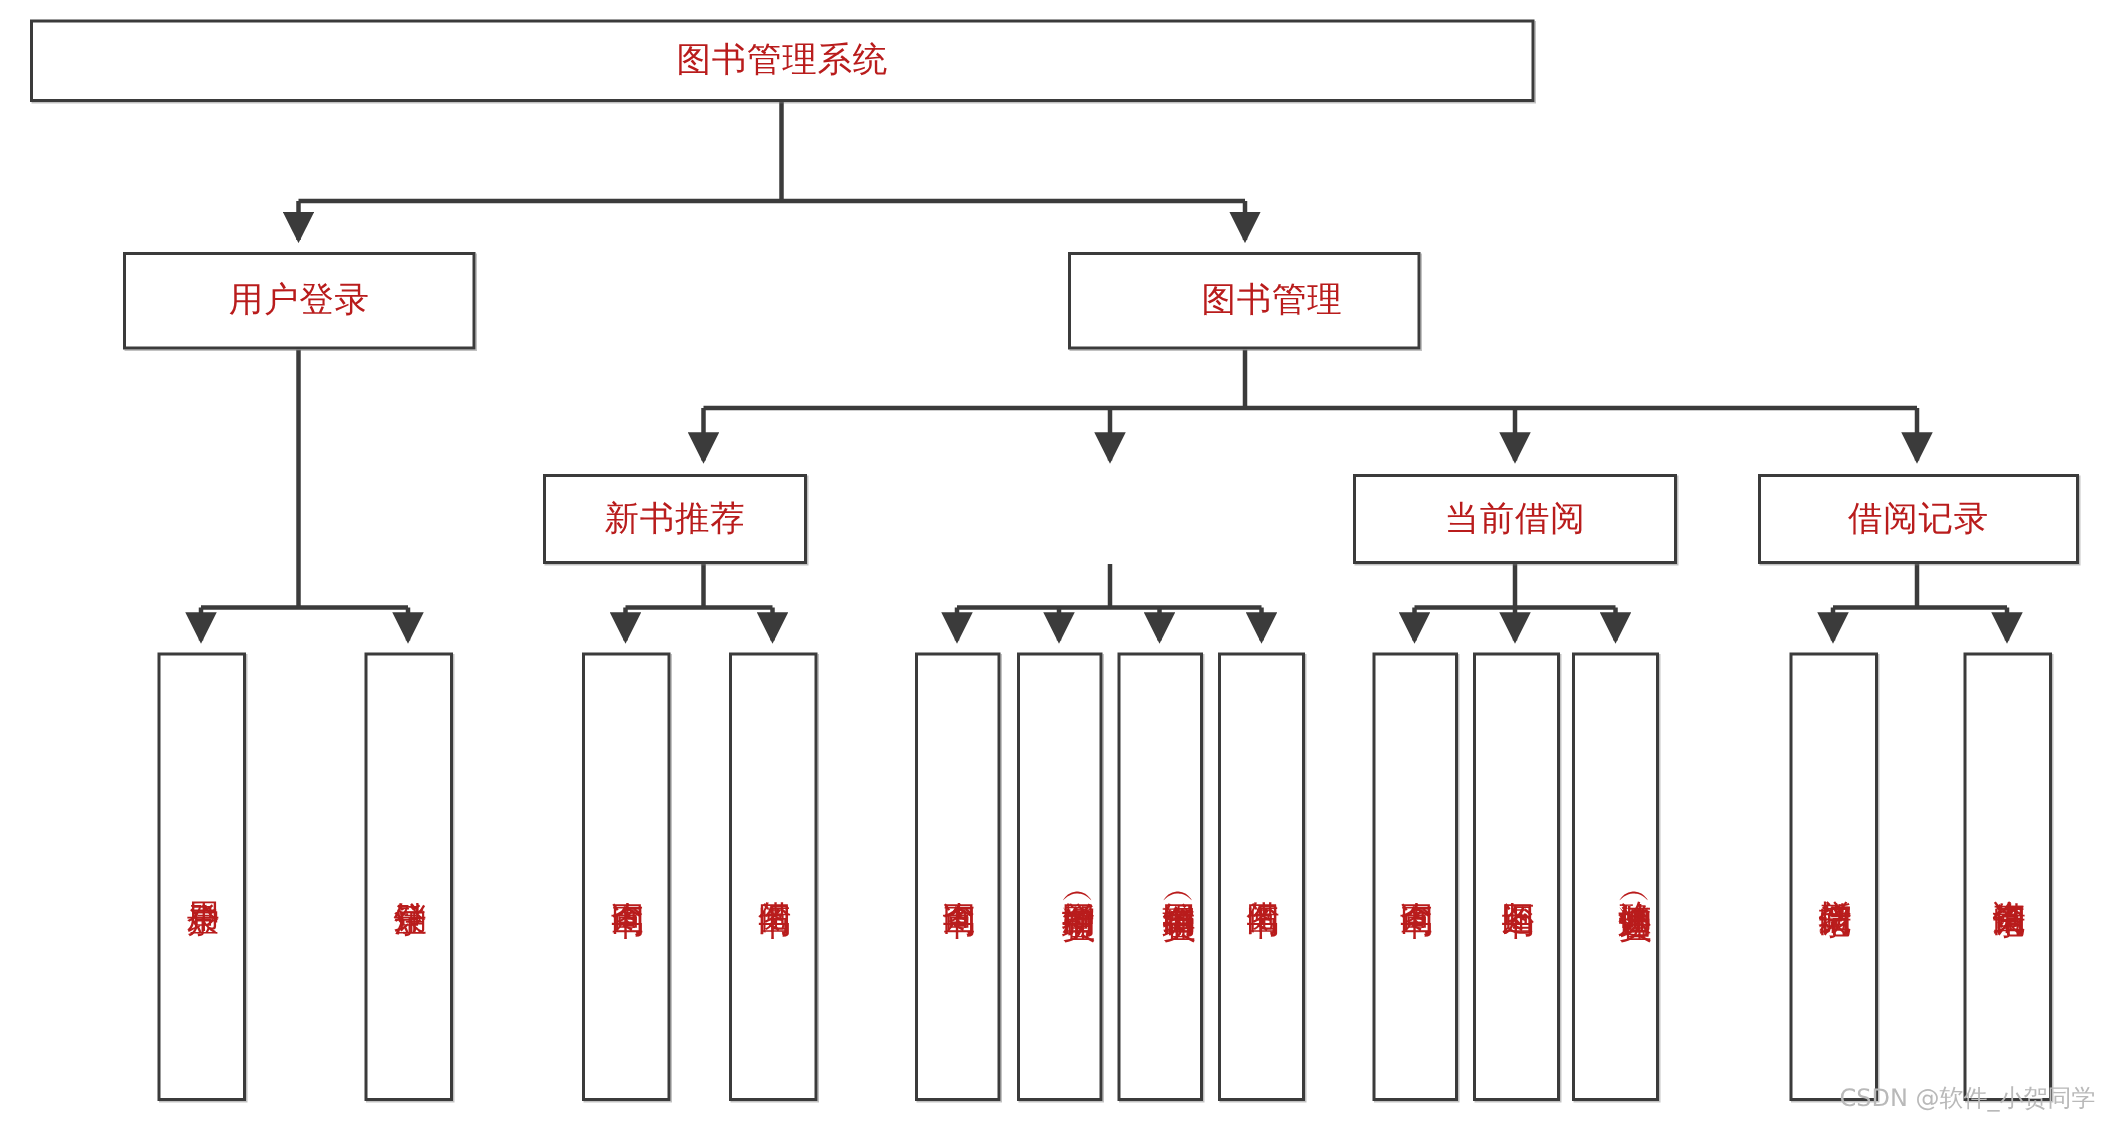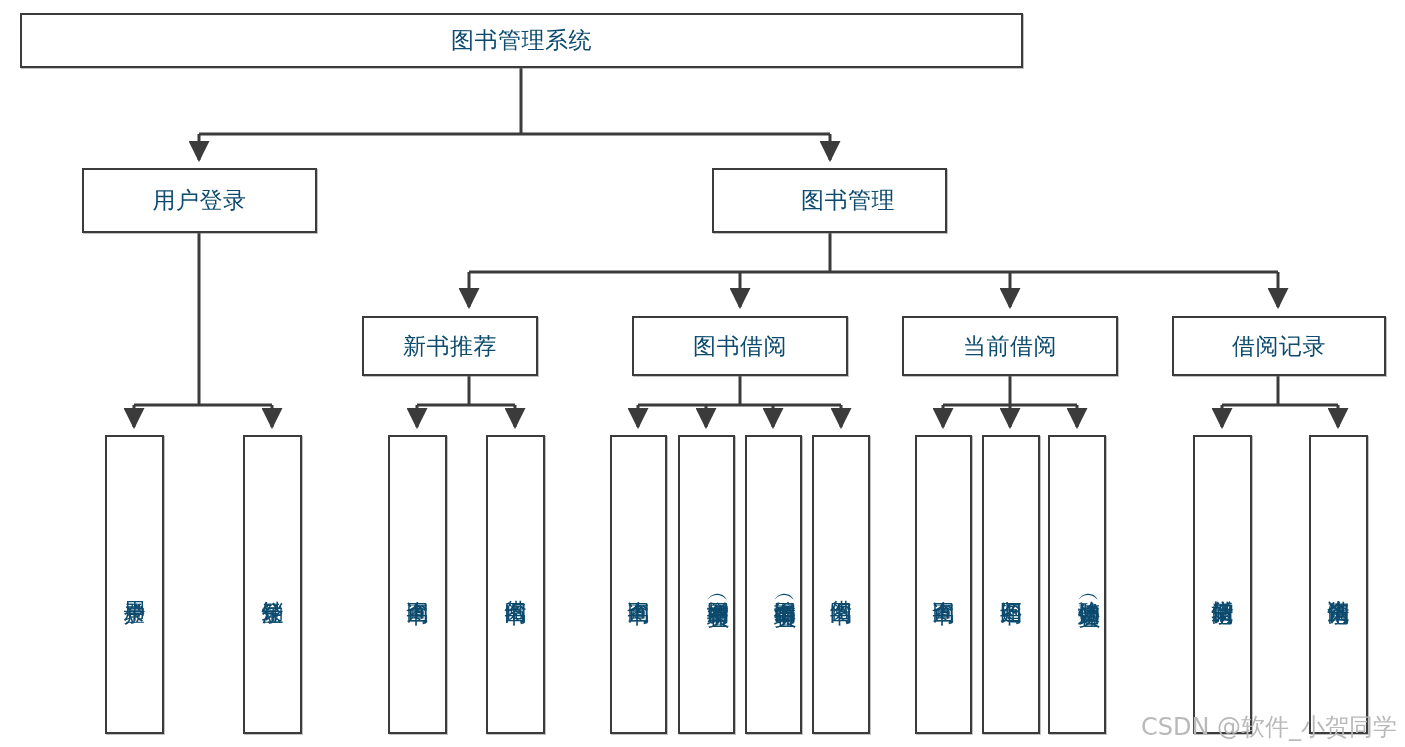--- a/index.html
+++ b/index.html
@@ -20,21 +20,21 @@
     left: 0; top: 0;
     width: 1405px;
     height: 747px;
     pointer-events: none;
   }
   .node {
     position: absolute;
     box-sizing: border-box;
     border: 2.5px solid #3b3b3b;
     background: #ffffff;
-    color: #0c4a6e;
+    color: #b91c1c;
     display: flex;
     align-items: center;
     justify-content: center;
     text-align: left;
     box-shadow: 1px 1px 0 rgba(120,120,120,0.45);
   }
   .node.horizontal {
     font-size: 23px;
     letter-spacing: 0.5px;
     line-height: 1.15;
@@ -53,21 +53,21 @@
     padding-top: 0;
   }
   .node-label {
     display: block;
     white-space: nowrap;
   }
   .watermark {
     position: absolute;
     right: 8px;
     bottom: 4px;
-    font-size: 24px;
+    font-size: 16px;
     color: #b9b9b9;
     font-family: "DejaVu Sans", "Liberation Sans", sans-serif;
     white-space: nowrap;
     user-select: none;
   }
 </style>
 </head>
 <body>
 
 <div id="canvas">
@@ -129,23 +129,20 @@
   <div class="node horizontal" style="left:82px; top:168px; width:235px; height:65px;">
     <span class="node-label">用户登录</span>
   </div>
   <div class="node horizontal" style="left:712px; top:168px; width:235px; height:65px;padding-left:37px;">
     <span class="node-label">图书管理</span>
   </div>
 
   <div class="node horizontal" style="left:362px; top:316px; width:176px; height:60px;">
     <span class="node-label">新书推荐</span>
   </div>
-  <div class="node horizontal" style="left:632px; top:316px; width:216px; height:60px;">
-    <span class="node-label">图书借阅</span>
-  </div>
   <div class="node horizontal" style="left:1172px; top:316px; width:214px; height:60px;">
     <span class="node-label">借阅记录</span>
   </div>
   <div class="node horizontal" style="left:902px; top:316px; width:216px; height:60px;">
     <span class="node-label">当前借阅</span>
   </div>
 
   <div class="node vertical centered" style="left:105px; top:435px; width:59px; height:299px;">
     <span class="node-label">用户登录</span>
   </div>

